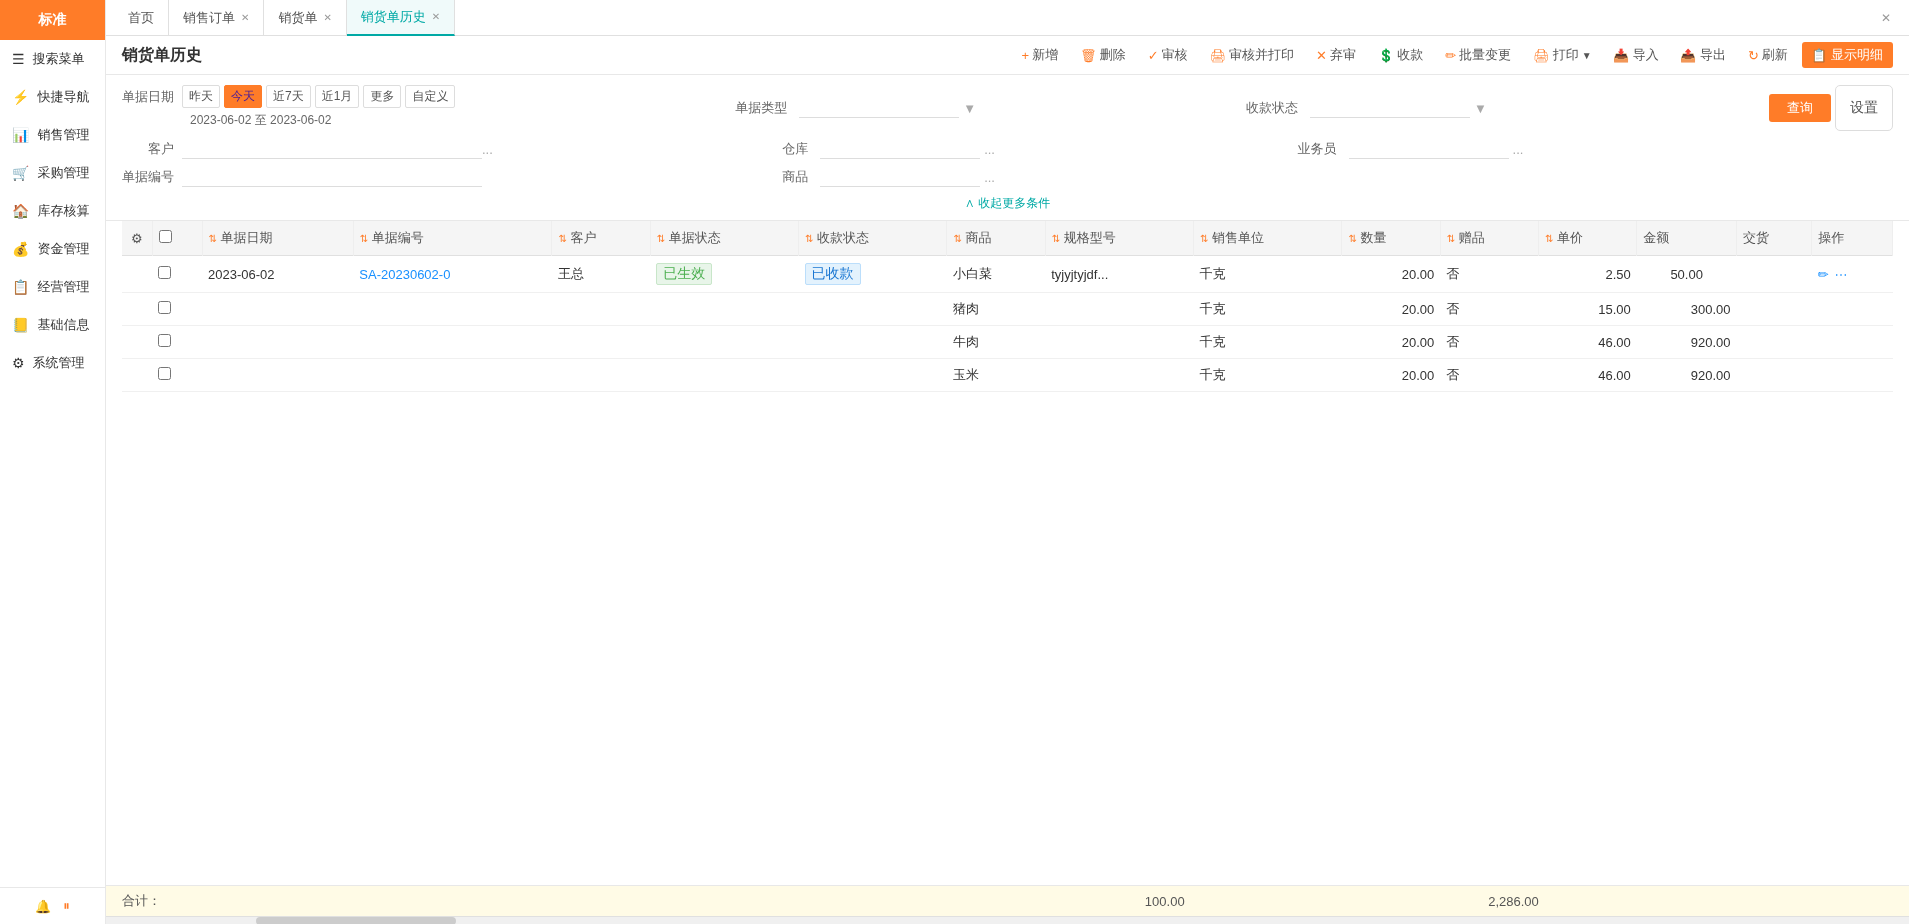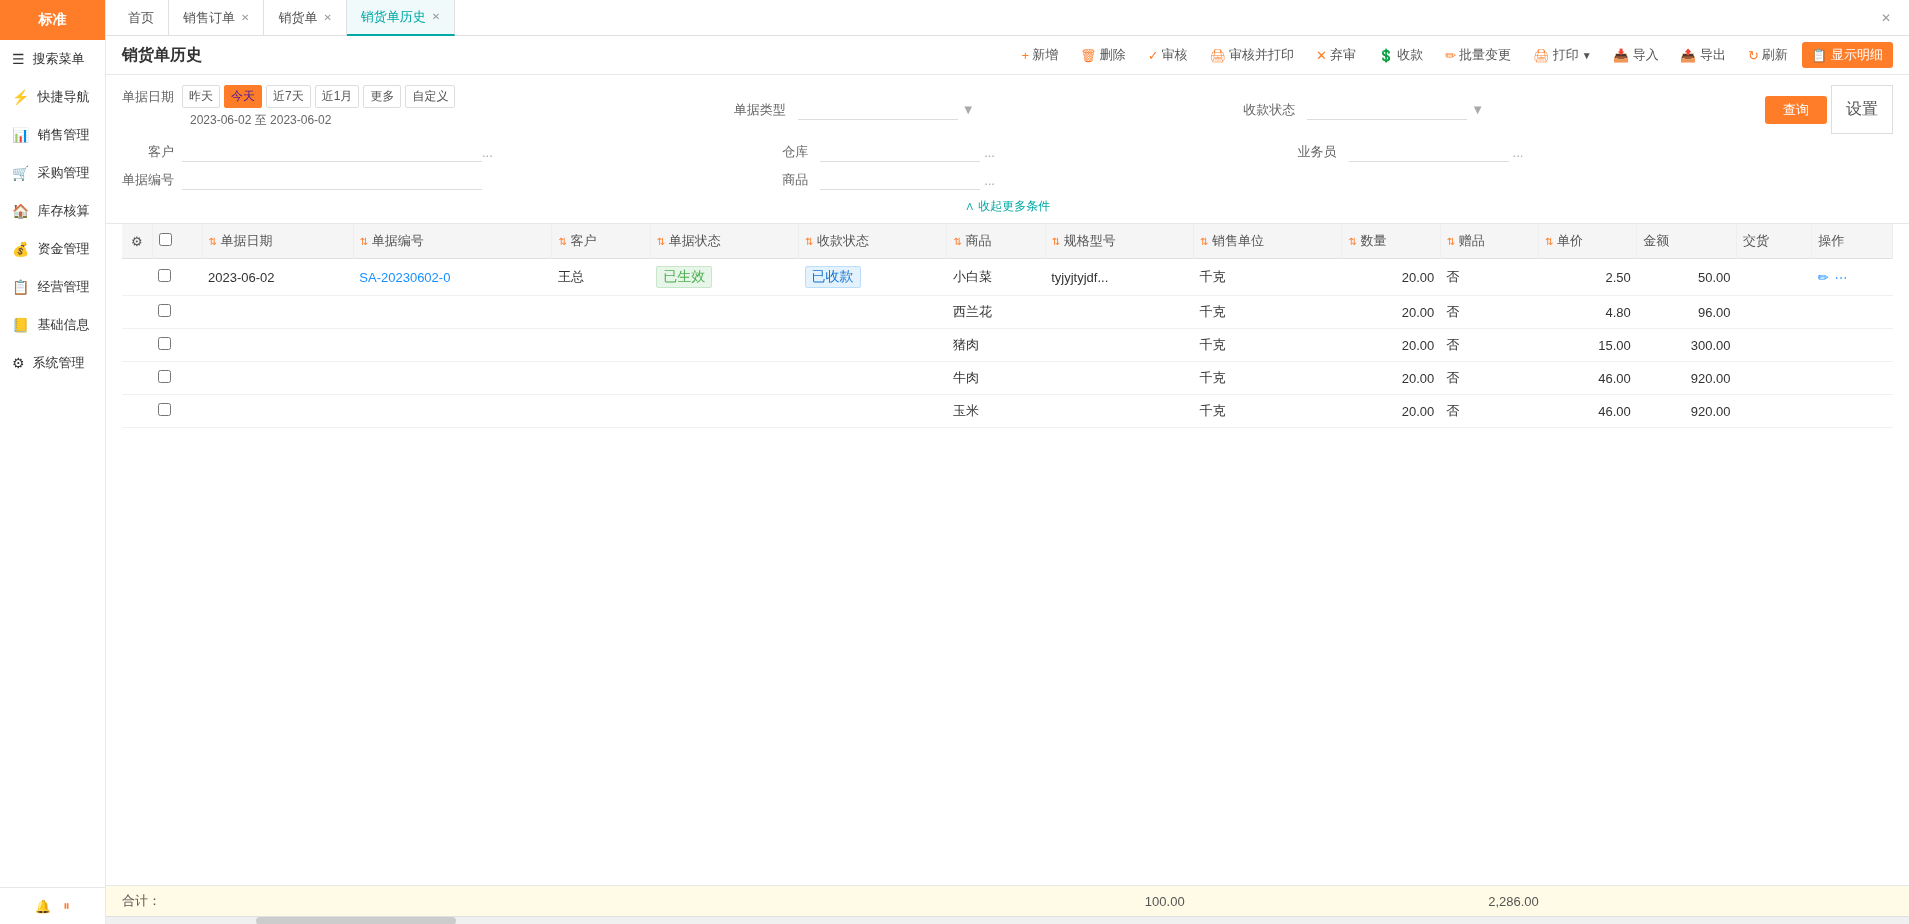--- a/index.html
+++ b/index.html
@@ -170,24 +170,24 @@
       border: none;
       padding: 5px 18px;
       border-radius: 3px;
       cursor: pointer;
       font-size: 13px;
     }
     .settings-btn {
       background: none;
       border: 1px solid #ddd;
       padding: 13px 14px;
-      border-radius: 0;
-      cursor: pointer;
-      color: #555;
-      font-size: 16px;
+      border-radius: 5px;
+      cursor: pointer;
+      color: #555;
+      font-size: 14px;
     }
 
     
     .table-area {
       flex: 1;
       overflow: auto;
       background: #fff;
       padding: 0 16px;
     }
     table {
@@ -535,41 +535,23 @@
     <td><span class="link-text">SA-20230602-0</span></td>
     <td>王总</td>
     <td><span class="badge badge-green">已生效</span></td>
     <td><span class="badge badge-blue">已收款</span></td>
     <td>小白菜</td>
     <td>tyjyjtyjdf...</td>
     <td>千克</td>
     <td style="text-align:right;">20.00</td>
     <td>否</td>
     <td style="text-align:right;">2.50</td>
-    <td style="text-align:right;">50.00</td>
+    <td style="text-align:center;">50.00</td>
     <td></td>
     <td><span style="color:#1890ff;cursor:pointer;margin-right:6px;">✏</span><span style="color:#1890ff;cursor:pointer;">⋯</span></td>
-  </tr>
-          <tr>
-    <td></td>
-    <td><input type="checkbox" style=""></td>
-    <td></td>
-    <td></td>
-    <td></td>
-    <td></td>
-    <td></td>
-    <td>西兰花</td>
-    <td></td>
-    <td>千克</td>
-    <td style="text-align:right;">20.00</td>
-    <td>否</td>
-    <td style="text-align:right;">4.80</td>
-    <td style="text-align:right;">96.00</td>
-    <td></td>
-    <td></td>
   </tr>
           <tr>
     <td></td>
     <td><input type="checkbox" style=""></td>
     <td></td>
     <td></td>
     <td></td>
     <td></td>
     <td></td>
     <td>猪肉</td>

